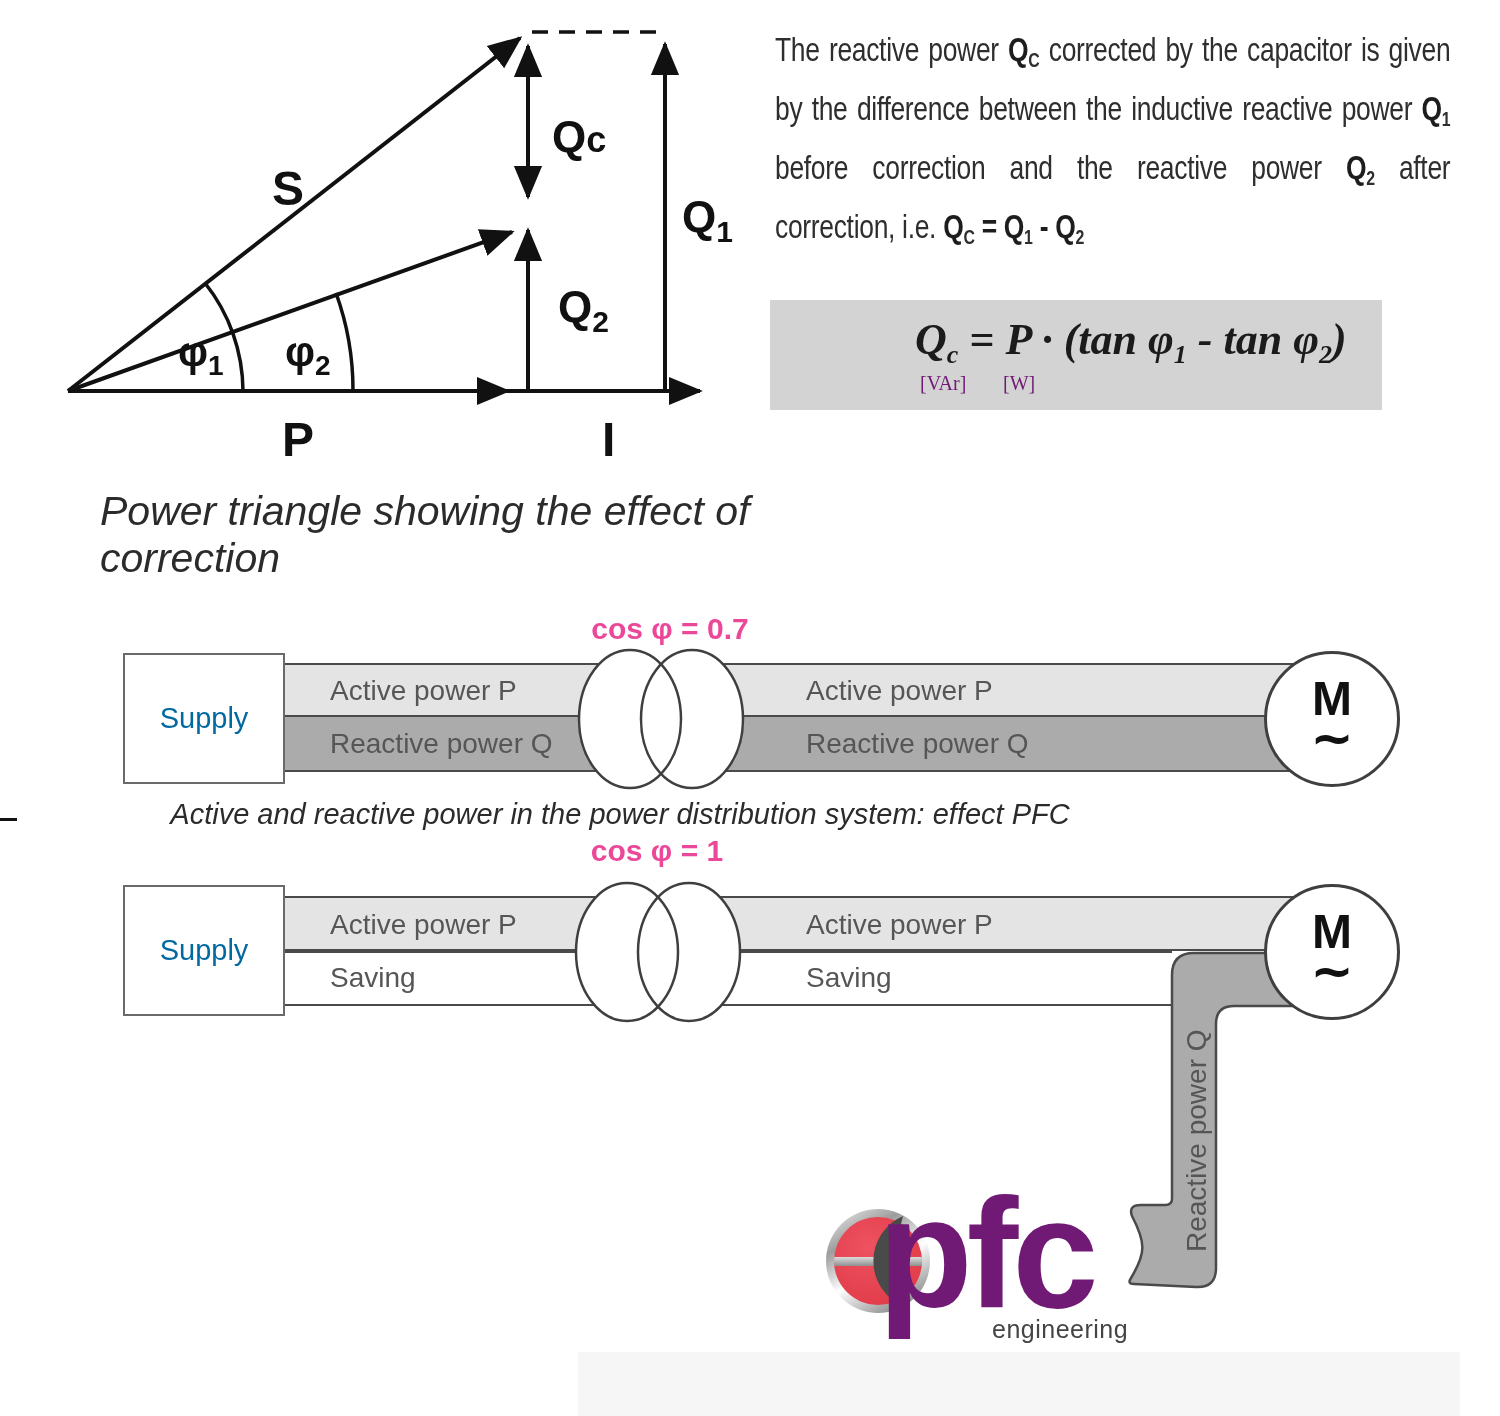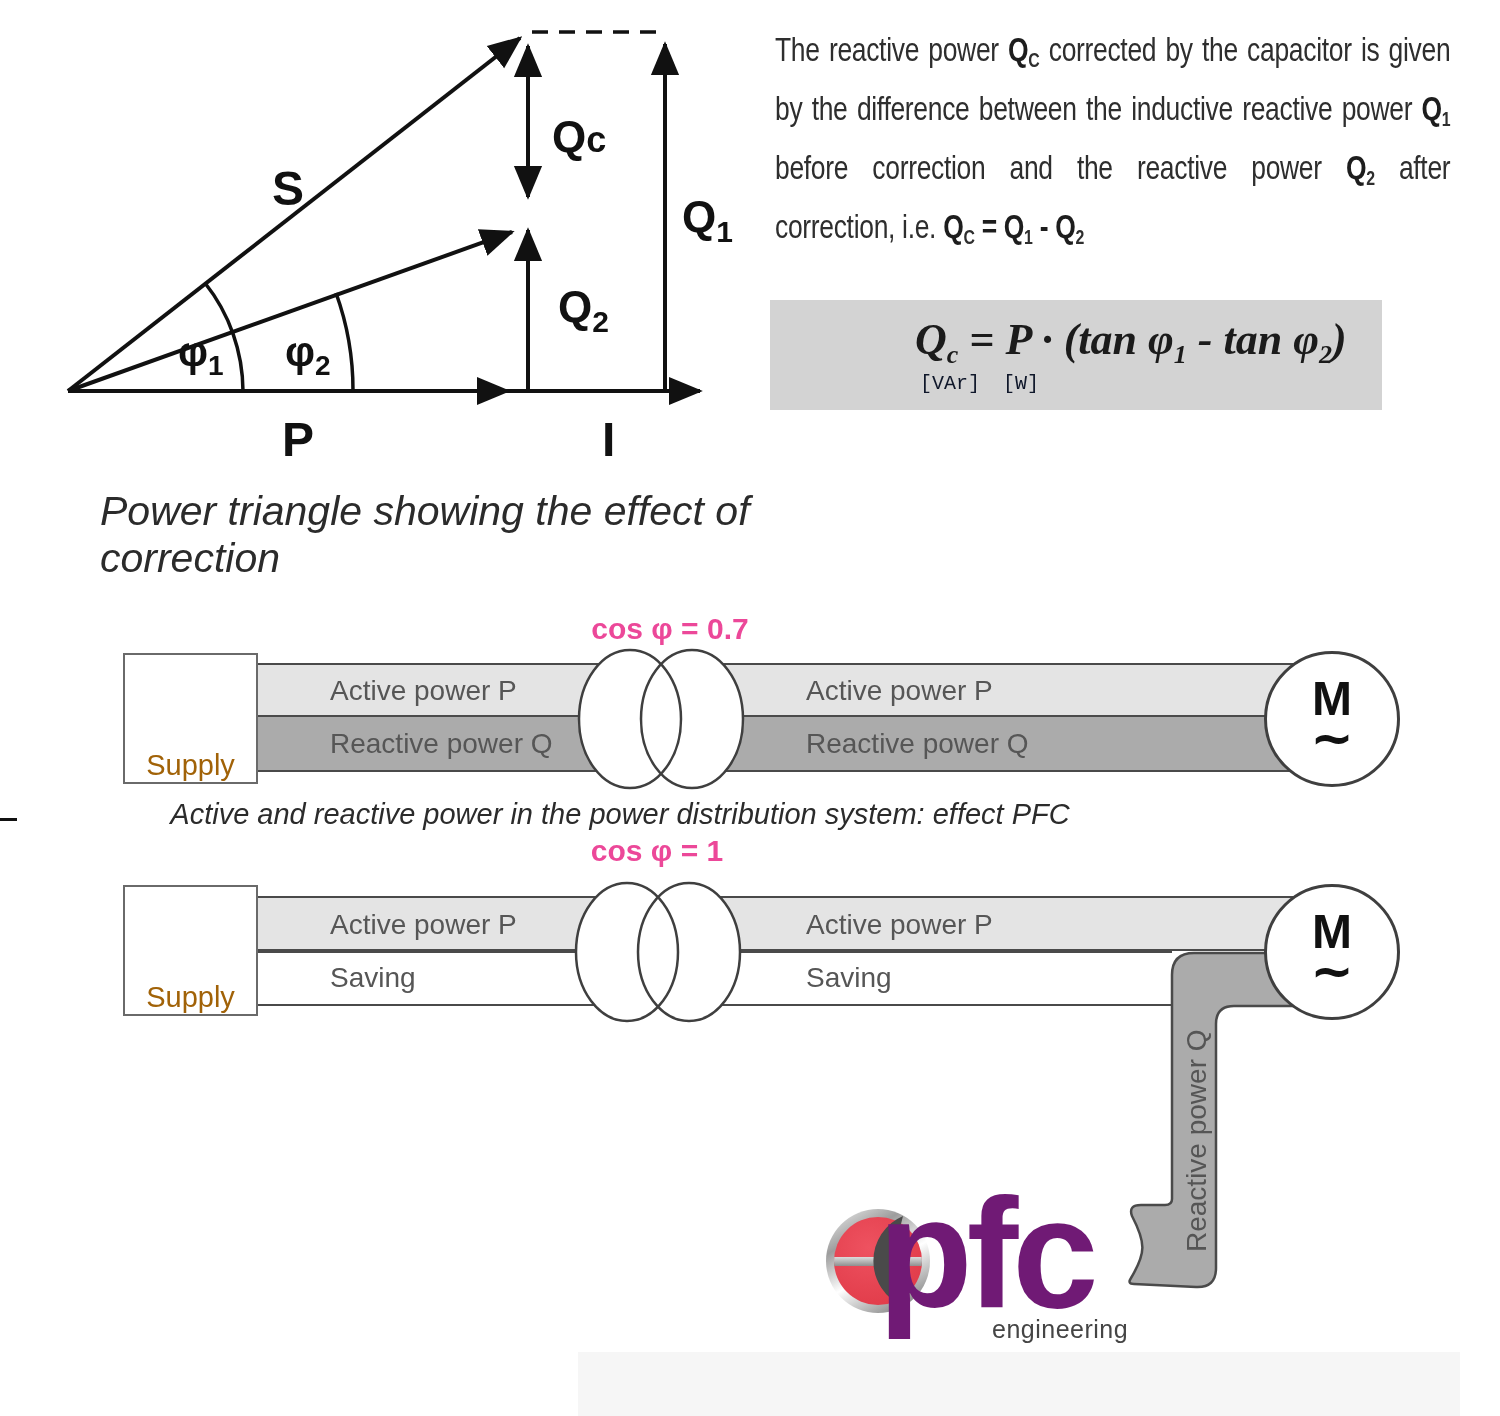--- a/index.html
+++ b/index.html
@@ -11,31 +11,31 @@
   .intro{left:775px;top:22px;width:868px;font-size:34px;line-height:54px;color:#2e2e2e;
          text-align:justify;letter-spacing:-0.4px;transform:scaleX(0.778);transform-origin:0 0;}
   .intro b{font-weight:bold;color:#1d1d1d;}
   .sub{font-size:0.6em;position:relative;top:0.3em;font-weight:bold;}
 
   
   .formula-box{left:770px;top:300px;width:612px;height:110px;background:#d3d3d3;}
   .formula{position:absolute;left:145px;top:14px;font-family:"Liberation Serif",serif;
            font-style:italic;font-weight:bold;font-size:44px;color:#1b1b1b;white-space:nowrap;}
   .formula .fsub{font-size:26px;position:relative;top:0.35em;}
-  .funit{position:absolute;top:72px;font-size:20px;color:#0f172a;font-family:Liberation Mono, monospace;}
+  .funit{position:absolute;top:72px;font-size:20px;color:#701a75;font-family:Liberation Serif, serif;}
   .funit.var{left:150px;} .funit.w{left:233px;}
 
   
   .tri-caption{left:100px;top:488px;width:680px;text-align:left;font-size:41px;font-style:italic;
                color:#2b2b2b;}
 
   
   .cos-label{width:300px;text-align:center;font-size:30px;font-weight:bold;color:#ec4899;}
-  .supply{width:135px;height:131px;background:#fff;border:2px solid #6a6a6a;z-index:5;
-          display:flex;align-items:flex-end;justify-content:center;font-size:29px;color:#a16207;box-sizing:border-box;}
+  .supply{width:162px;height:131px;background:#fff;border:2px solid #6a6a6a;z-index:5;
+          display:flex;align-items:center;justify-content:center;font-size:29px;color:#0369a1;box-sizing:border-box;}
   .band{box-sizing:border-box;z-index:1;}
   .band.light{background:#e4e4e4;border-top:2px solid #4a4a4a;border-bottom:2px solid #4a4a4a;}
   .band.dark{background:#ababab;border-bottom:2px solid #4a4a4a;}
   .band.white{background:#ffffff;border-top:2px solid #4a4a4a;border-bottom:2px solid #4a4a4a;}
   .band-label{font-size:28px;color:#565656;z-index:2;white-space:nowrap;}
   .motor{width:136px;height:136px;border-radius:50%;background:#fff;border:3px solid #3f3f3f;z-index:6;
          display:flex;flex-direction:column;align-items:center;box-sizing:border-box;}
   .motor-m{font-size:48px;font-weight:bold;color:#111;line-height:1;margin-top:21px;}
   .motor-wave{font-family:"DejaVu Sans",sans-serif;font-size:52px;font-weight:bold;color:#111;line-height:0.75;margin-top:-4px;}
   .flow-caption{width:960px;text-align:center;font-size:29px;font-style:italic;color:#2b2b2b;}

